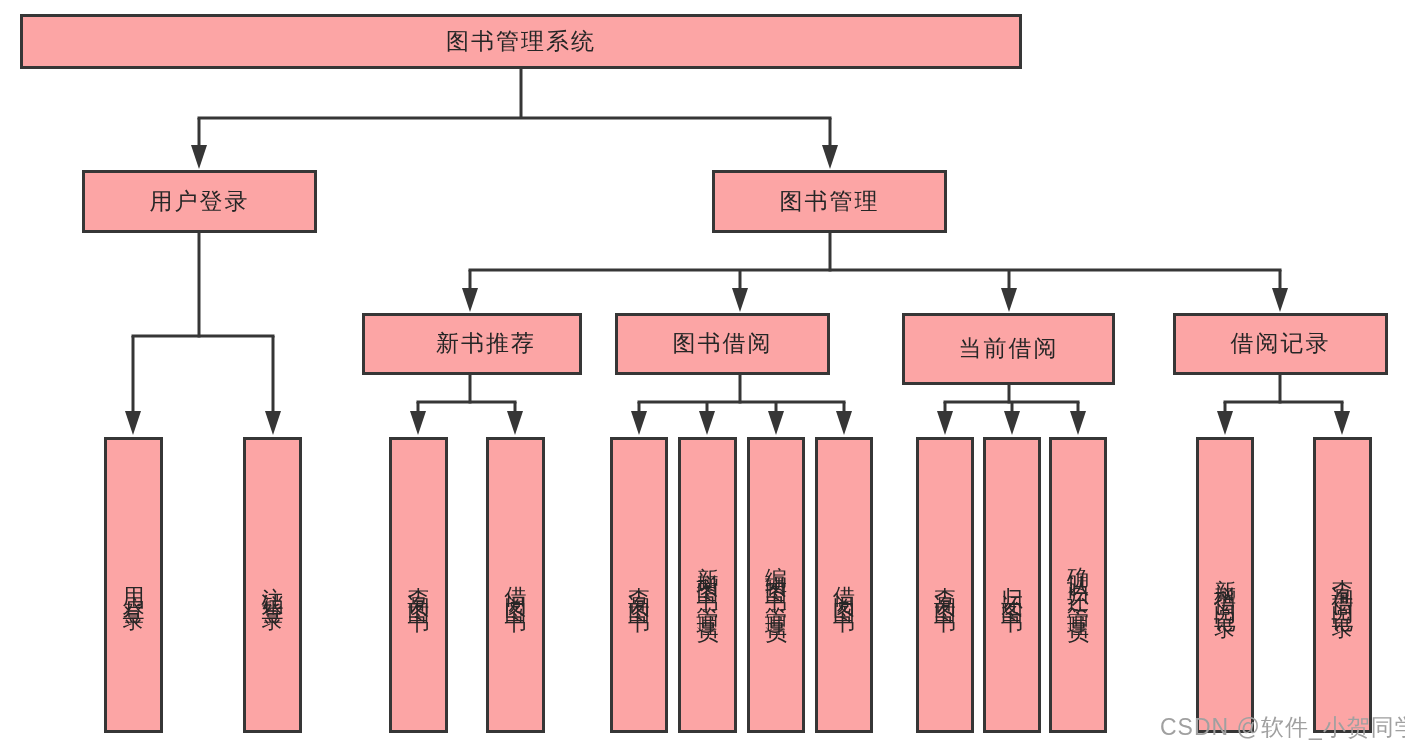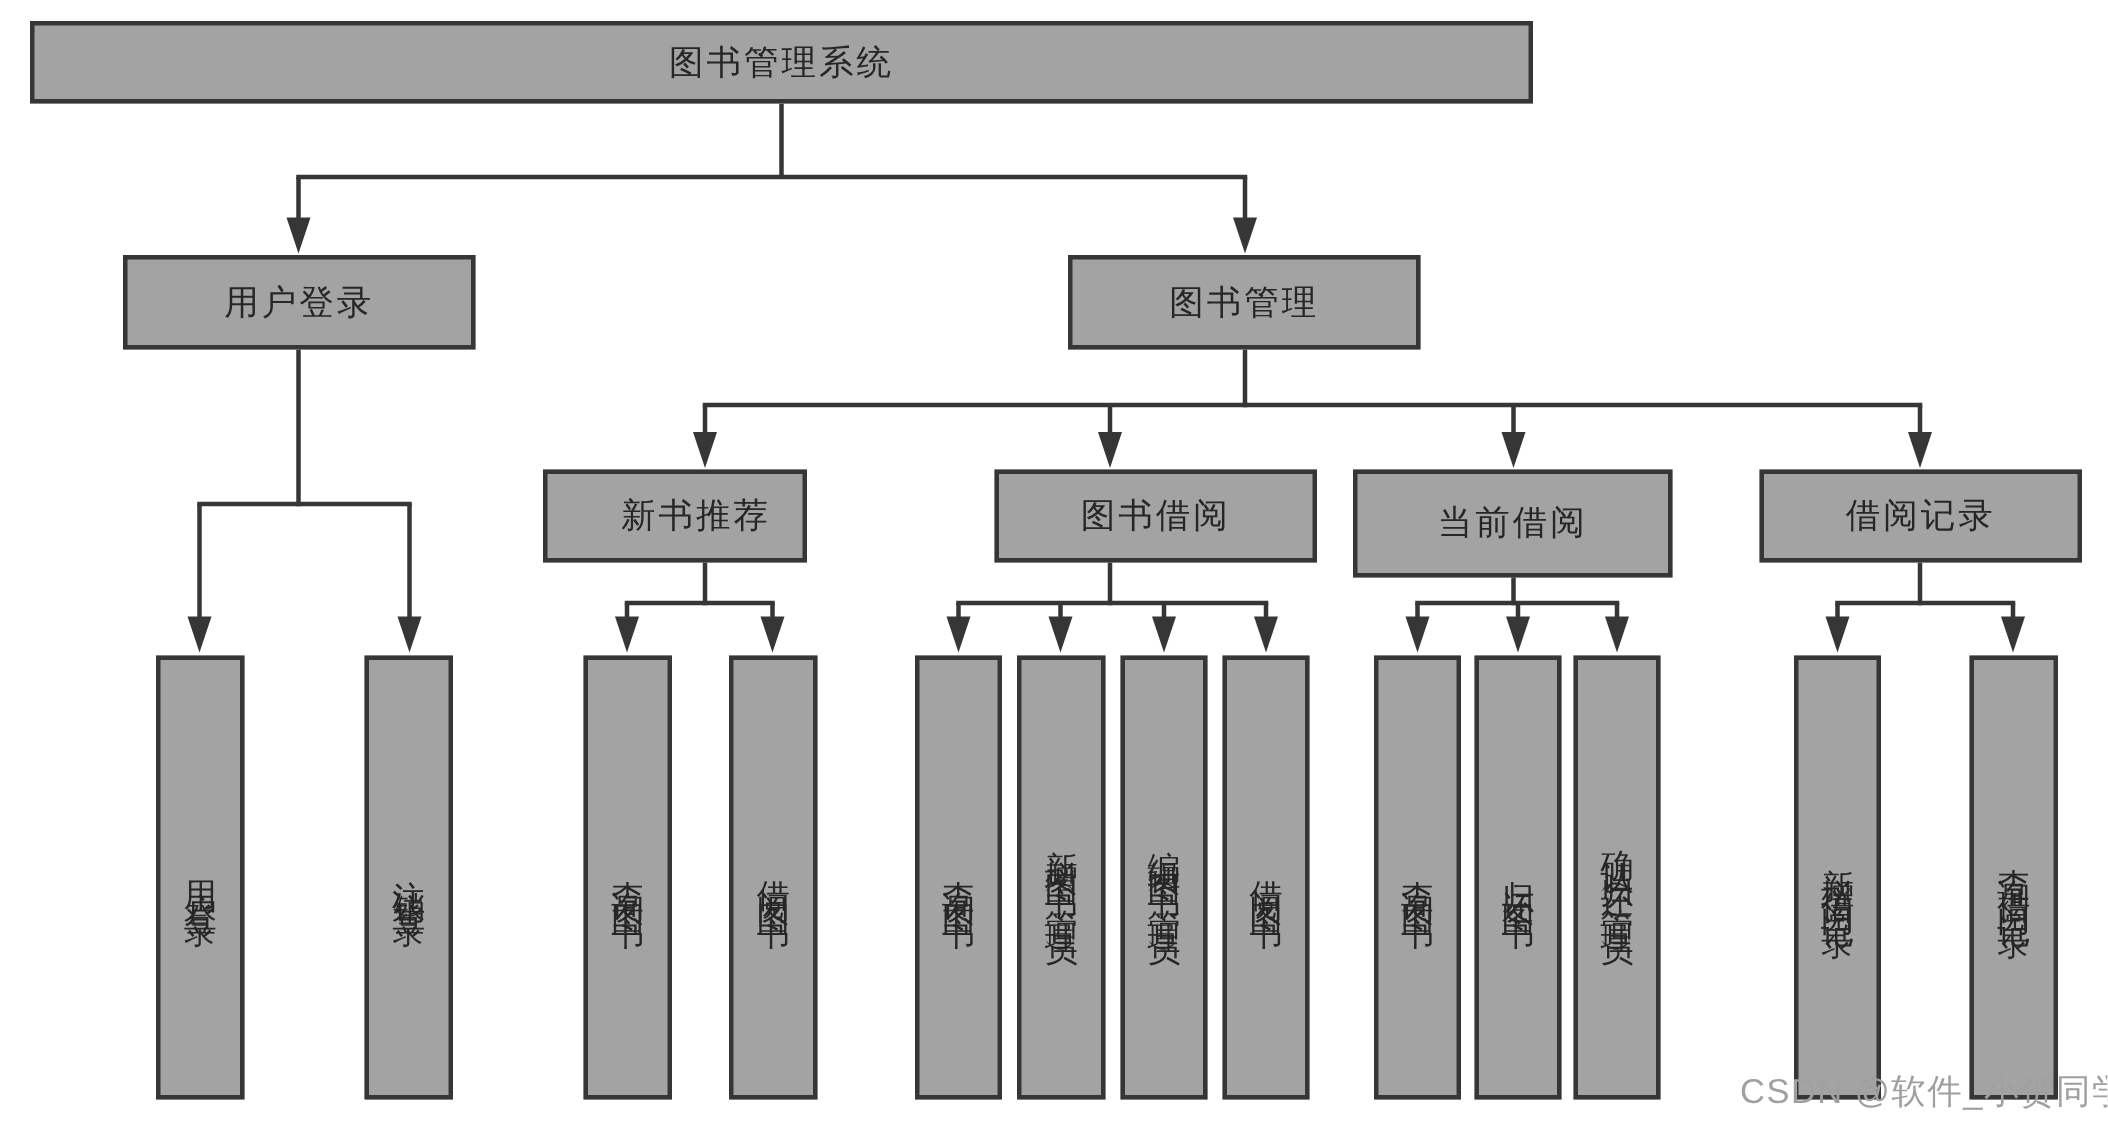--- a/index.html
+++ b/index.html
@@ -14,21 +14,21 @@
   .connectors {
     position: absolute;
     left: 0; top: 0;
     width: 1405px; height: 747px;
     color: var(--line, #363636);
   }
   .node {
     position: absolute;
     box-sizing: border-box;
     border: 3px solid var(--line, #363636);
-    background: #a3a3a3;
+    background: #fca5a5;
     display: flex;
     align-items: center;
     justify-content: center;
     color: var(--text, #262626);
     text-align: center;
   }
   .h-node {
     font-size: 23px;
     letter-spacing: 2px;
     line-height: 1.2;
@@ -122,22 +122,22 @@
       <polygon points="1217,411 1233,411 1225,435"></polygon>
       <polygon points="1334,411 1350,411 1342,435"></polygon>
     </g>
   </svg>
 
   <div class="node h-node" style="left:20px; top:14px; width:1002px; height:55px;">图书管理系统</div>
 
   <div class="node h-node" style="left:82px; top:170px; width:235px; height:63px;">用户登录</div>
   <div class="node h-node" style="left:712px; top:170px; width:235px; height:63px;">图书管理</div>
 
-  <div class="node h-node" style="left:362px; top:313px; width:176px; height:62px;padding-left:28px;">新书推荐</div>
-  <div class="node h-node" style="left:663px; top:313px; width:215px; height:62px;">图书借阅</div>
+  <div class="node h-node" style="left:362px; top:313px; width:220px; height:62px;padding-left:28px;">新书推荐</div>
+  <div class="node h-node" style="left:615px; top:313px; width:215px; height:62px;">图书借阅</div>
   <div class="node h-node" style="left:902px; top:313px; width:213px; height:72px;">当前借阅</div>
   <div class="node h-node" style="left:1173px; top:313px; width:215px; height:62px;">借阅记录</div>
 
   <div class="node v-node" style="left:104px; top:437px; width:59px; height:296px;">用户登录</div>
   <div class="node v-node" style="left:243px; top:437px; width:59px; height:296px;">注销登录</div>
 
   <div class="node v-node" style="left:389px; top:437px; width:59px; height:296px;">查询图书</div>
   <div class="node v-node" style="left:486px; top:437px; width:59px; height:296px;">借阅图书</div>
 
   <div class="node v-node" style="left:610px; top:437px; width:58px; height:296px;">查询图书</div>

